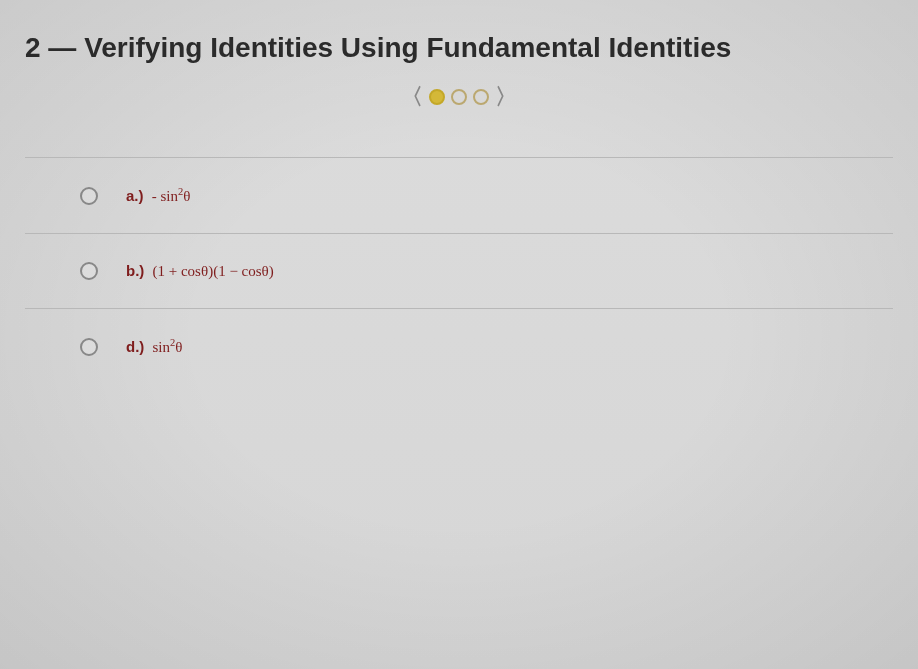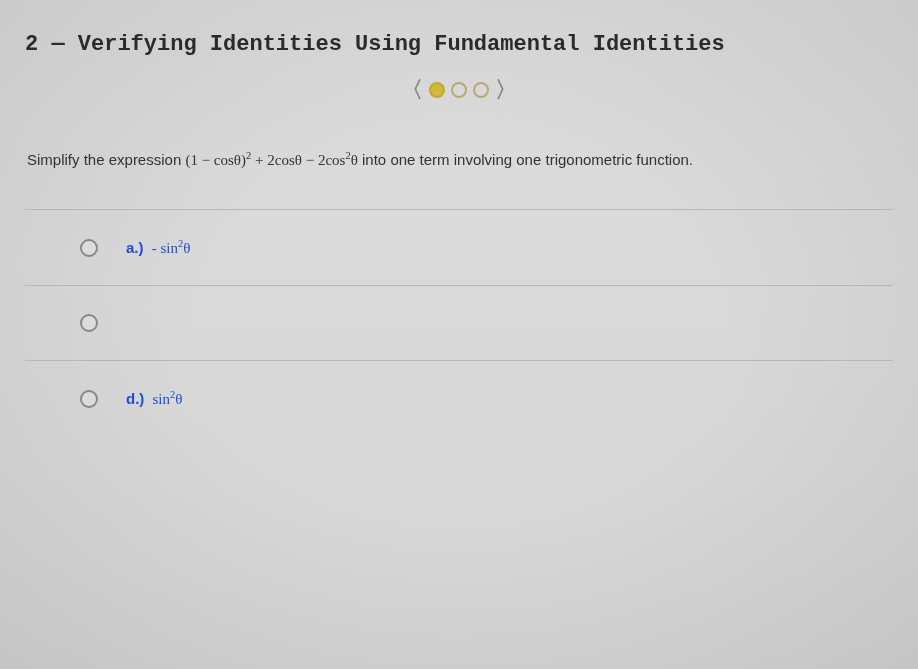--- a/index.html
+++ b/index.html
@@ -28,25 +28,24 @@
       background: radial-gradient(ellipse at center, transparent 40%, rgba(0,0,0,0.08) 100%);
       pointer-events: none;
     }
     
     .container {
       padding: 32px 25px 0 25px;
       position: relative;
     }
     
     .section-title {
-      font-size: 22px;
+      font-size: 28px;
       font-weight: bold;
       color: #2b2b2b;
       margin-bottom: 18px;
-      font-family: Liberation Mono, monospace;
     }
     
     .learning-objective {
       font-size: 15px;
       color: #444;
       margin-bottom: 30px;
     }
     
     .learning-objective strong {
       font-weight: bold;
@@ -112,21 +111,21 @@
       height: 18px;
       border: 2px solid #888;
       border-radius: 50%;
       margin-right: 28px;
       flex-shrink: 0;
       background: rgba(255,255,255,0.2);
     }
     
     .option-label {
       font-size: 15px;
-      color: #1d4ed8;
+      color: #7f1d1d;
     }
     
     .option-label .letter {
       font-weight: bold;
       margin-right: 4px;
     }
     
     .math {
       font-family: 'Times New Roman', serif;
     }
@@ -145,36 +144,37 @@
 
 
   <div class="pager">
     <span class="pager-arrow">〈</span>
     <span class="pager-dot active"></span>
     <span class="pager-dot"></span>
     <span class="pager-dot"></span>
     <span class="pager-arrow">〉</span>
   </div>
 
-  <p class="question-text">
-    <span>Simplify the expression </span><span class="math">(1 − cos<span class="math">θ</span>)<sup>2</sup> + 2cos<span class="math">θ</span> − 2cos<sup>2</sup><span class="math">θ</span></span><span> into one term involving one trigonometric function.</span>
-  </p>
 
   <div class="options">
 
     <div class="option-row">
       <div class="radio"></div>
       <div class="option-label">
         <span class="letter">a.)</span>
         <span class="math">- sin<sup>2</sup>θ</span>
       </div>
     </div>
 
     <div class="option-row">
       <div class="radio"></div>
+      <div class="option-label">
+        <span class="letter">b.)</span>
+        <span class="math">(1 + cosθ)(1 − cosθ)</span>
+      </div>
     </div>
 
 
     <div class="option-row">
       <div class="radio"></div>
       <div class="option-label">
         <span class="letter">d.)</span>
         <span class="math">sin<sup>2</sup>θ</span>
       </div>
     </div>

